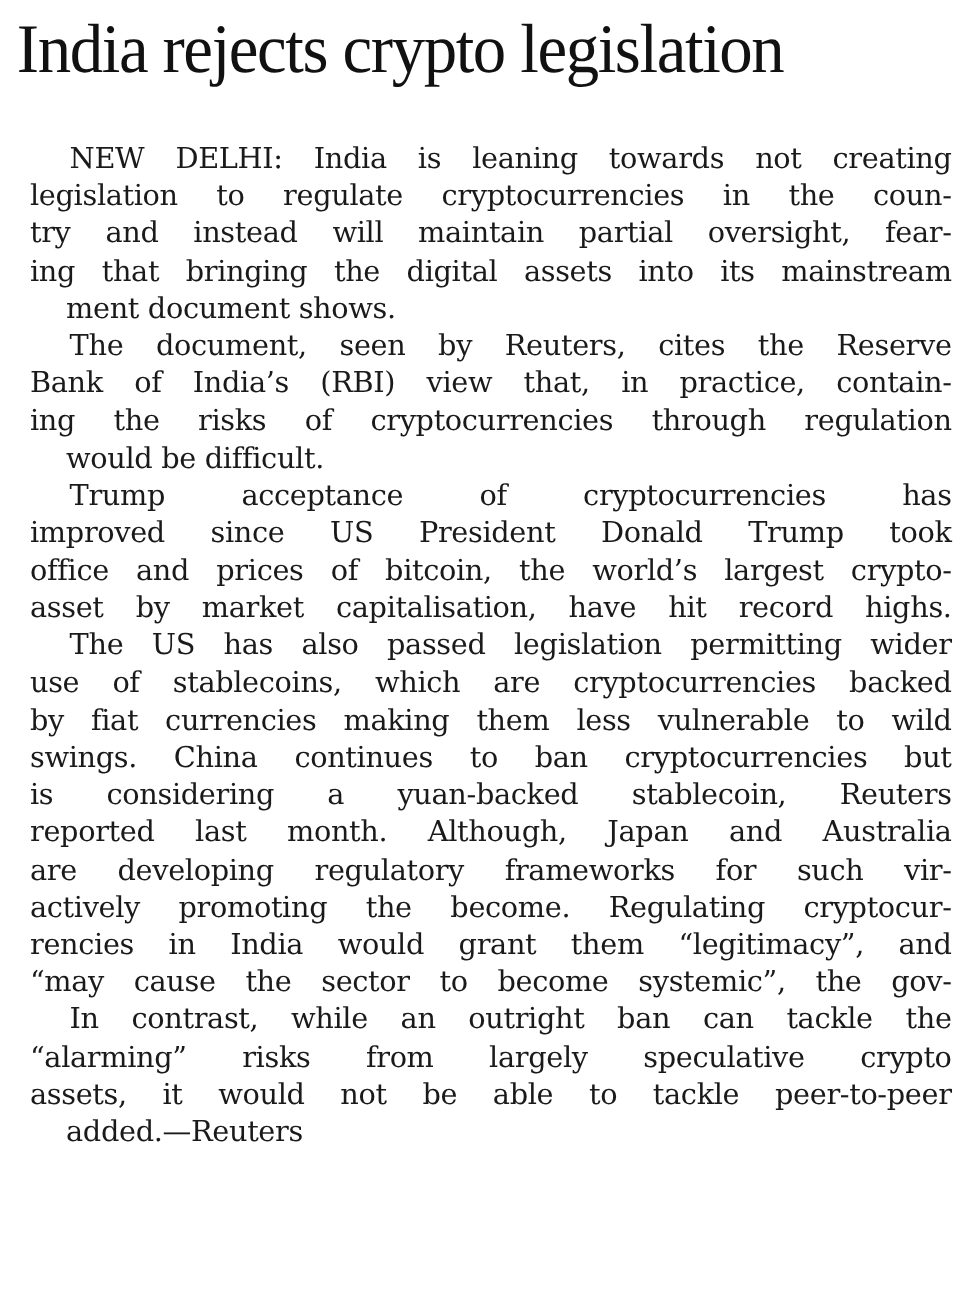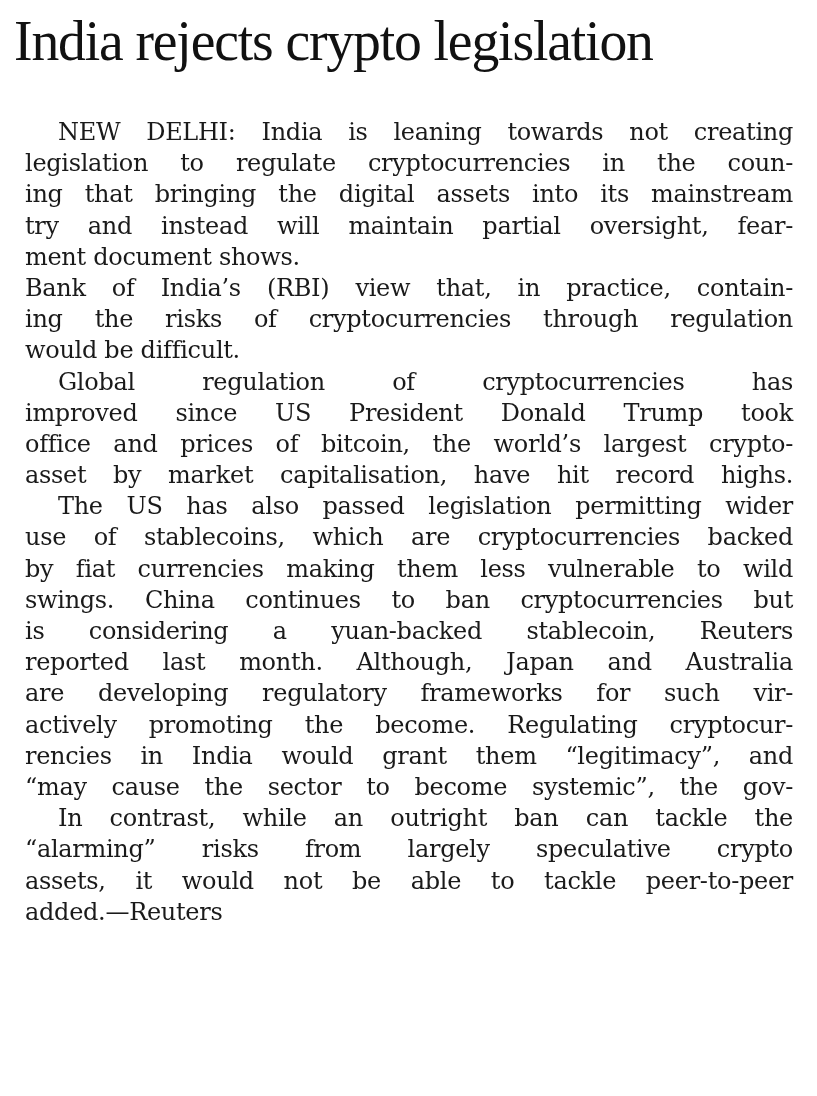--- a/index.html
+++ b/index.html
@@ -15,41 +15,42 @@
     .article {
       position: absolute; left: 25px; top: 117px; width: 768px;
       font-family: "DejaVu Serif", serif;
       font-size: 24px; line-height: 31.2px;
       letter-spacing: -0.3px;
     }
     .line {
       display: block; height: 31.2px; white-space: nowrap;
       text-align: justify; text-align-last: justify;
     }
-    .line.last { text-align-last: left; }
+    .line.last { text-align-last: left; margin-left: 30px; }
     .line.indent { padding-left: 33px; }
   </style>
 </head>
 <body>
 
 <h1 class="headline">India rejects crypto legislation</h1>
 
 <div class="article">
 
   <span class="line indent">NEW DELHI: India is leaning towards not creating</span>
   <span class="line">legislation to regulate cryptocurrencies in the coun-</span>
+  <span class="line">try and instead will maintain partial oversight, fear-</span>
   <span class="line">ing that bringing the digital assets into its mainstream</span>
-  <span class="line">try and instead will maintain partial oversight, fear-</span>
   <span class="line last">ment document shows.</span>
 
+  <span class="line indent">The document, seen by Reuters, cites the Reserve</span>
   <span class="line">Bank of India’s (RBI) view that, in practice, contain-</span>
   <span class="line">ing the risks of cryptocurrencies through regulation</span>
   <span class="line last">would be difficult.</span>
 
-  <span class="line indent">Global regulation of cryptocurrencies has</span>
+  <span class="line indent">Trump acceptance of cryptocurrencies has</span>
   <span class="line">improved since US President Donald Trump took</span>
   <span class="line">office and prices of bitcoin, the world’s largest crypto-</span>
   <span class="line">asset by market capitalisation, have hit record highs.</span>
 
   <span class="line indent">The US has also passed legislation permitting wider</span>
   <span class="line">use of stablecoins, which are cryptocurrencies backed</span>
   <span class="line">by fiat currencies making them less vulnerable to wild</span>
   <span class="line">swings. China continues to ban cryptocurrencies but</span>
   <span class="line">is considering a yuan-backed stablecoin, Reuters</span>
   <span class="line">reported last month. Although, Japan and Australia</span>

